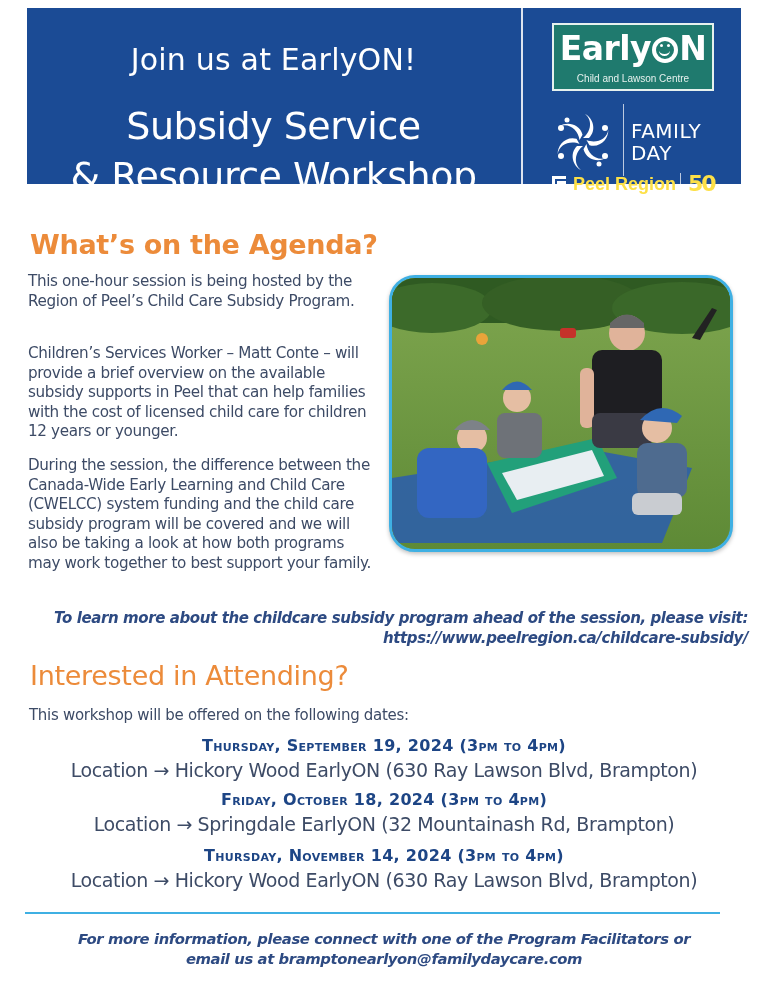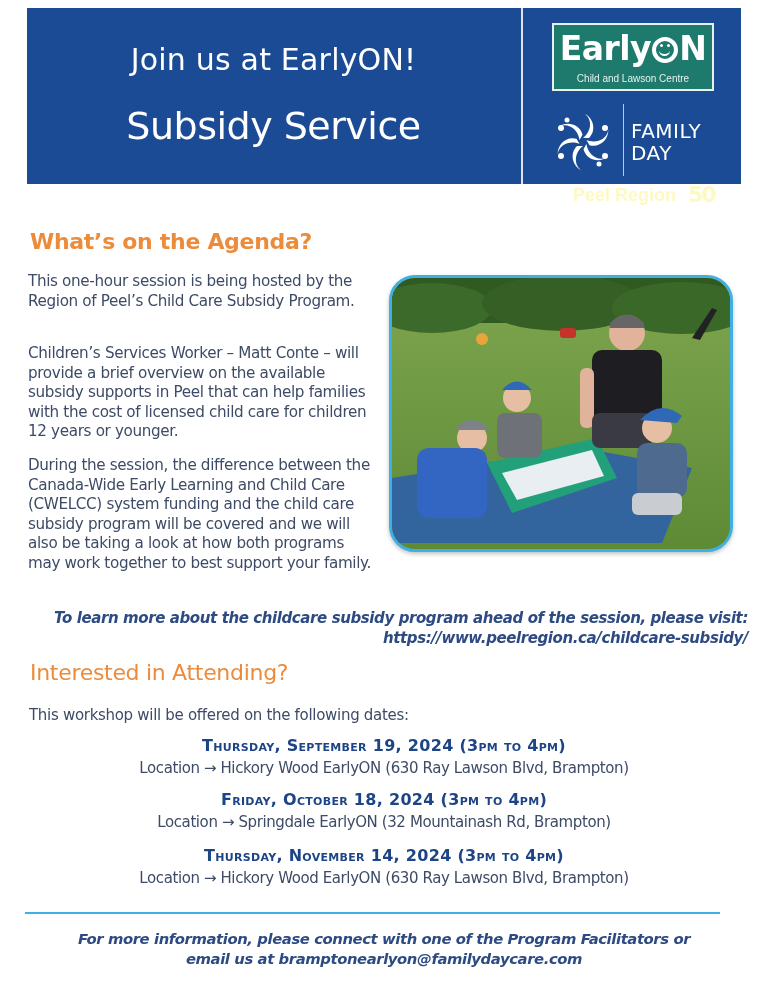--- a/index.html
+++ b/index.html
@@ -62,31 +62,31 @@
     }
     .fd-swirl { position: absolute; left: 0; top: 6px; width: 64px; height: 64px; }
     .fd-vline { position: absolute; left: 72px; top: 0; width: 1px; height: 72px; background: #ffffff; opacity: 0.7; }
     .fd-text {
       position: absolute; left: 80px; top: 16px; color: #ffffff;
       font-size: 20px; line-height: 22px; font-weight: 500; letter-spacing: 0.5px;
       font-family: "DejaVu Sans", sans-serif;
     }
 
     .peel-row {
-      position: absolute; left: 28px; top: 174px; width: 170px; height: 28px; color: #fef9c3;
+      position: absolute; left: 28px; top: 163px; width: 170px; height: 28px; color: #fde047;
     }
     .peel-icon { position: absolute; left: 0; top: 4px; width: 16px; height: 20px; }
     .peel-text { position: absolute; left: 22px; top: 3px; font-size: 18px; font-weight: 700; font-family: "Liberation Sans", sans-serif; }
     .peel-vline { position: absolute; left: 129px; top: 2px; width: 1px; height: 24px; background: #fff; opacity: 0.7; }
     .peel-50 { position: absolute; left: 137px; top: 0px; font-size: 22px; font-weight: 700; font-family: "DejaVu Sans", sans-serif; letter-spacing: -2px; }
 
     
     .section-heading {
       position: absolute; left: 30px; color: #ec8b3a;
-      font-size: 22px; font-weight: 700; font-family: "DejaVu Sans", sans-serif; letter-spacing: -0.3px;
+      font-size: 27px; font-weight: 700; font-family: "DejaVu Sans", sans-serif; letter-spacing: -0.3px;
     }
     .agenda-heading { top: 229px; }
     .attend-heading { top: 660px; font-weight: 500; }
 
     .body-text {
       position: absolute; left: 28px; width: 345px;
       font-size: 15.2px; line-height: 19.5px; color: #3d4b66;
       font-family: "DejaVu Sans", sans-serif; letter-spacing: -0.35px;
     }
     .para-1 { top: 272px; }
@@ -113,21 +113,21 @@
     }
 
     .session {
       position: absolute; left: 60px; width: 648px; text-align: center;
     }
     .session-date {
       color: #1d4585; font-weight: 700; font-size: 16px; font-variant: small-caps;
       font-family: "DejaVu Sans", sans-serif; letter-spacing: 0.3px;
     }
     .session-loc {
-      margin-top: 4px; font-size: 15px; color: #3d4b66; font-family: "DejaVu Sans", sans-serif; letter-spacing: -0.4px;
+      margin-top: 4px; font-size: 19px; color: #3d4b66; font-family: "DejaVu Sans", sans-serif; letter-spacing: -0.4px;
     }
     .session-1 { top: 736px; }
     .session-2 { top: 790px; }
     .session-3 { top: 846px; }
 
     .rule {
       position: absolute; left: 25px; top: 912px; width: 695px; height: 2px; background: #3fb0e3;
     }
     .footer-text {
       position: absolute; left: 20px; top: 929px; width: 728px; text-align: center;
@@ -136,20 +136,21 @@
     }
     .footer-email { display: block; }
   </style>
 </head>
 <body>
 
 <div class="banner">
   <div class="banner-left">
     <div class="join-line">Join us at EarlyON!</div>
     <div class="title-line title-1">Subsidy Service</div>
+    <div class="title-line title-2">&amp; Resource Workshop</div>
   </div>
   <div class="banner-divider"></div>
   <div class="banner-right">
     <div class="earlyon-logo">
       <div class="earlyon-word"><span>Early</span><span class="smiley"></span><span>N</span></div>
       <div class="earlyon-sub">Child and Lawson Centre</div>
     </div>
 
     <div class="family-day">
       <svg class="fd-swirl" viewBox="0 0 64 64">

